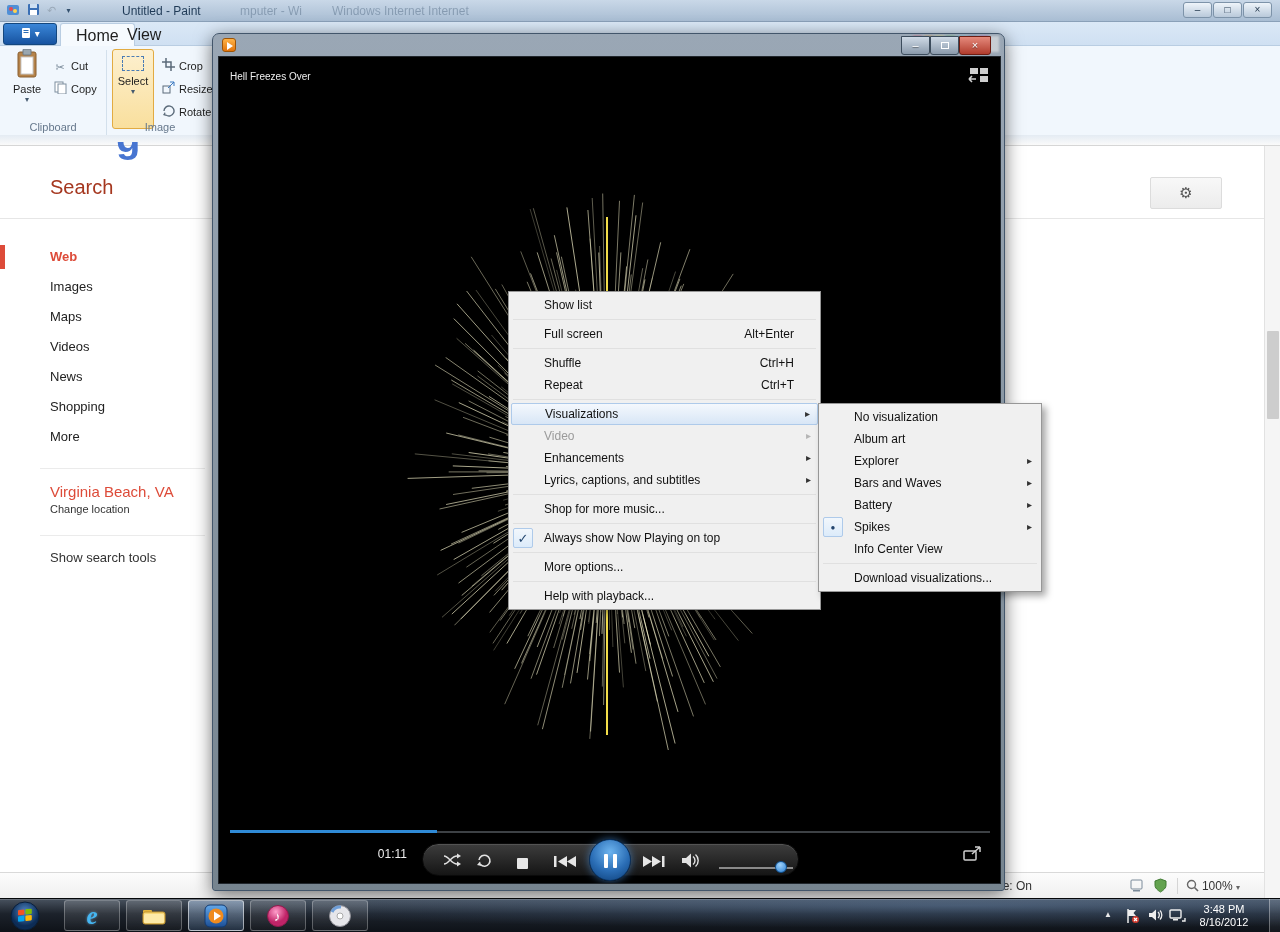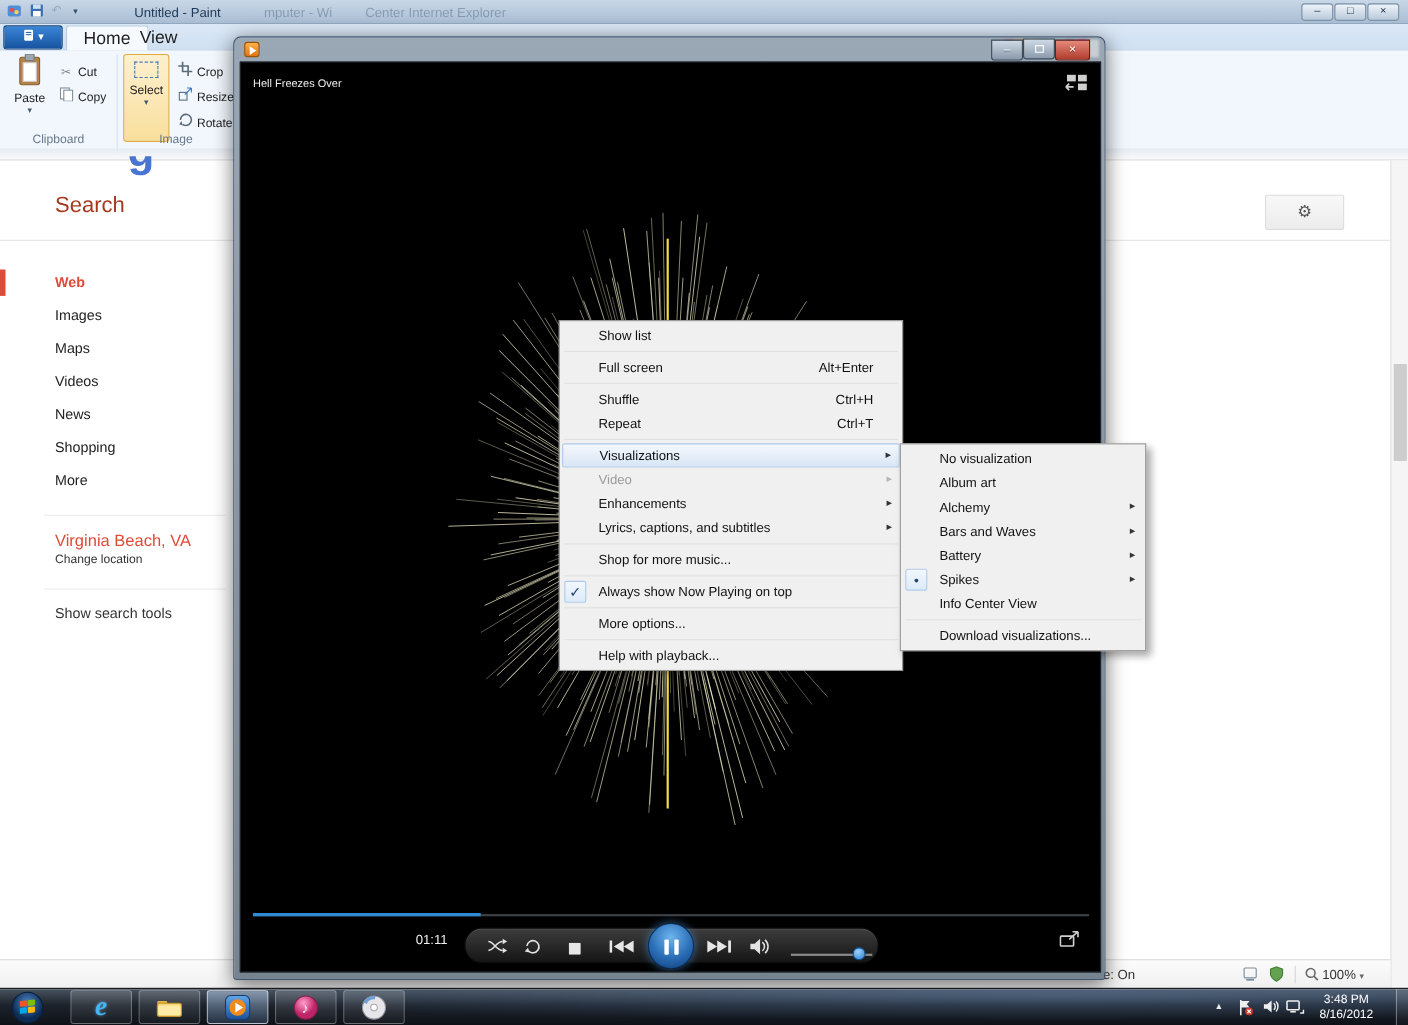--- a/index.html
+++ b/index.html
@@ -147,21 +147,21 @@
       <svg width="13" height="13">
           <rect x="1" y="1" width="11" height="11" rx="1" fill="#3a6fb5"></rect>
           <rect x="3" y="1" width="7" height="4" fill="#cfe0f2"></rect>
           <rect x="3" y="7" width="7" height="5" fill="#fff"></rect>
         </svg>
     </span>
     <span class="abs qat" style="left:44px;color:#9aa9b8">↶</span>
     <span class="abs qat" style="left:61px;font-size:8px">▾</span>
     <span class="abs paint-title">Untitled - Paint</span>
     <span class="abs ghost" style="left:240px">mputer - Wi</span>
-    <span class="abs ghost" style="left:332px">Center Internet Explorer</span>
+    <span class="abs ghost" style="left:332px">Windows Internet Internet</span>
     <span class="abs cap-wrap">
       <span class="cap-btn">–</span><span class="cap-btn">□</span><span class="cap-btn">×</span>
     </span>
   </div>
   <div class="ribbon-tabs abs">
     <div class="file-btn abs">
       <svg width="12" height="12" style="vertical-align:-2px">
           <rect x="2" y="1" width="8" height="10" rx="1" fill="#fff"></rect>
           <rect x="3.5" y="3" width="5" height="1" fill="#2d6db5"></rect>
           <rect x="3.5" y="5" width="5" height="1" fill="#2d6db5"></rect>
@@ -802,21 +802,21 @@
   <div class="mi"><span class="gut chk">✓</span><span>Always show Now Playing on top</span></div>
   <div class="msep"></div>
   <div class="mi"><span>More options...</span></div>
   <div class="msep"></div>
   <div class="mi"><span>Help with playback...</span></div>
 </div>
 
 <div id="sub-menu" class="menu abs">
   <div class="mi"><span>No visualization</span></div>
   <div class="mi"><span>Album art</span></div>
-  <div class="mi"><span>Alchemy</span><span class="arrow">▸</span></div>
+  <div class="mi"><span>Explorer</span><span class="arrow">▸</span></div>
   <div class="mi"><span>Bars and Waves</span><span class="arrow">▸</span></div>
   <div class="mi"><span>Battery</span><span class="arrow">▸</span></div>
   <div class="mi"><span class="gut rad">●</span><span>Spikes</span><span class="arrow">▸</span></div>
   <div class="mi"><span>Info Center View</span></div>
   <div class="msep"></div>
   <div class="mi"><span>Download visualizations...</span></div>
 </div>
 
 <div id="taskbar" class="abs">
   <span class="start-orb abs">

